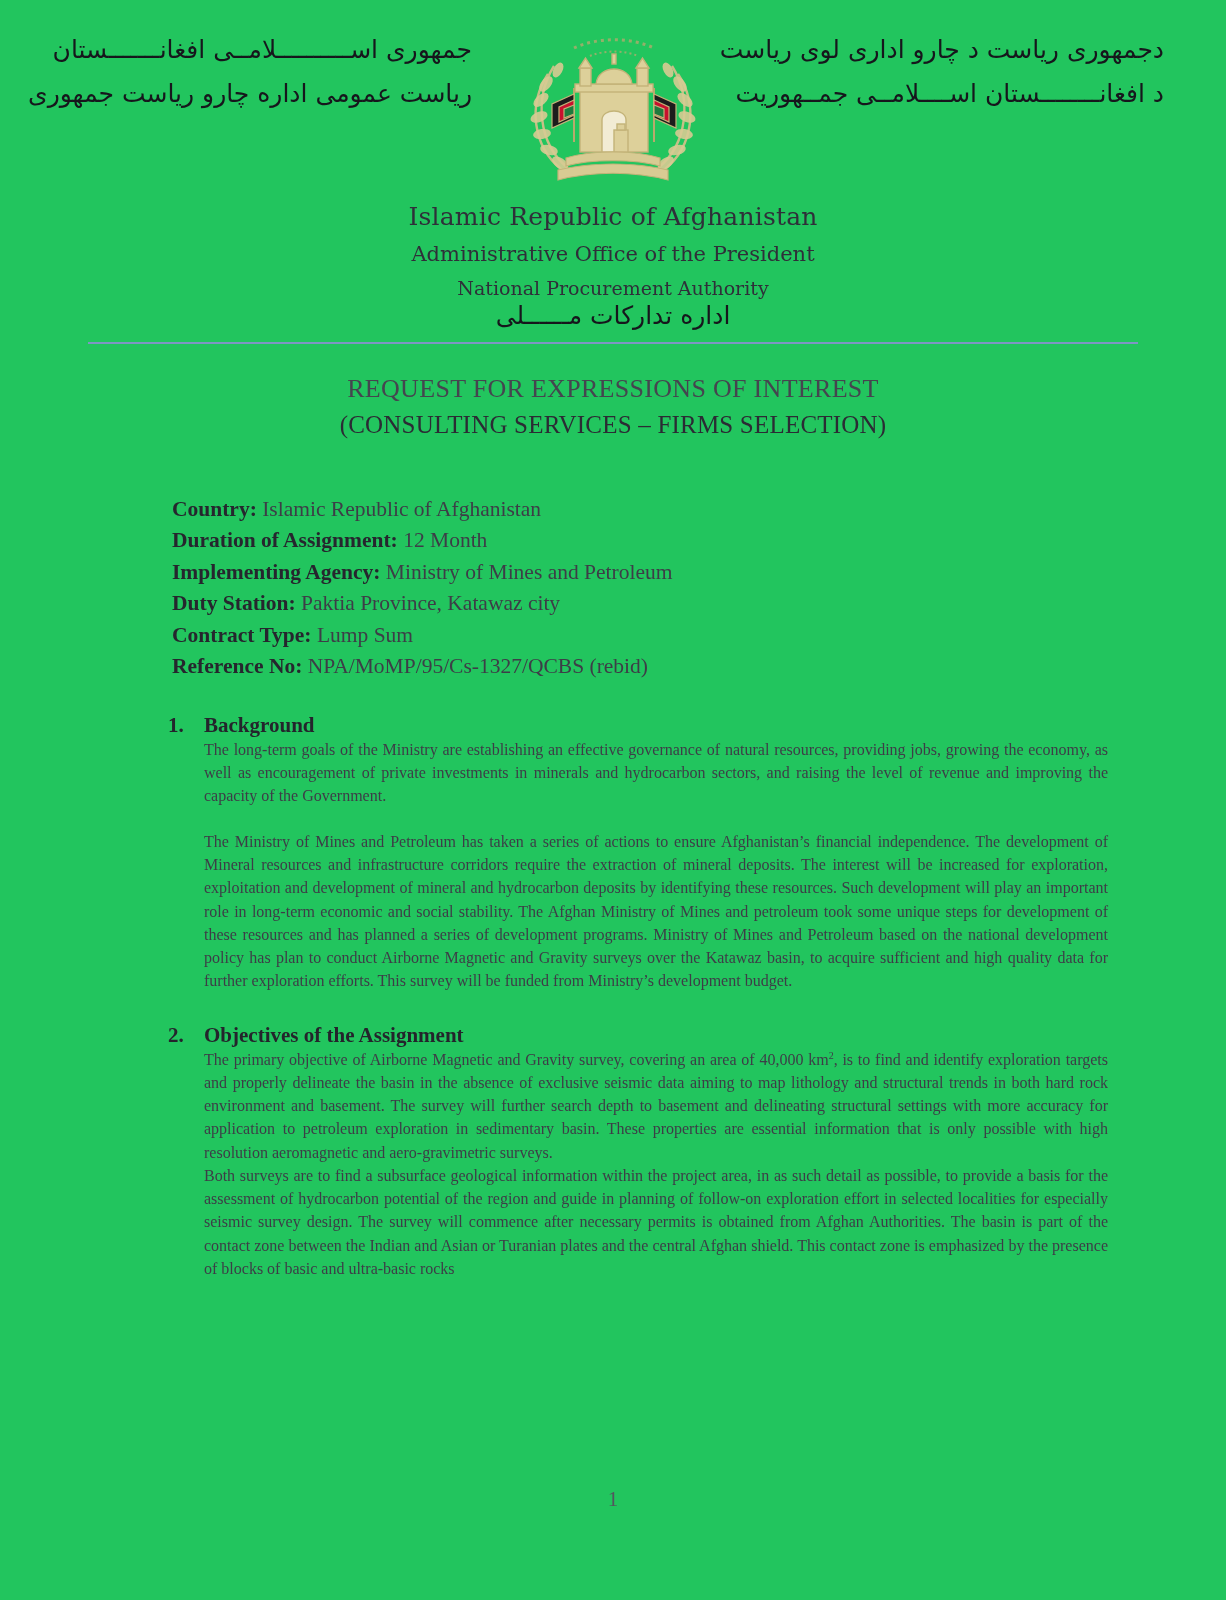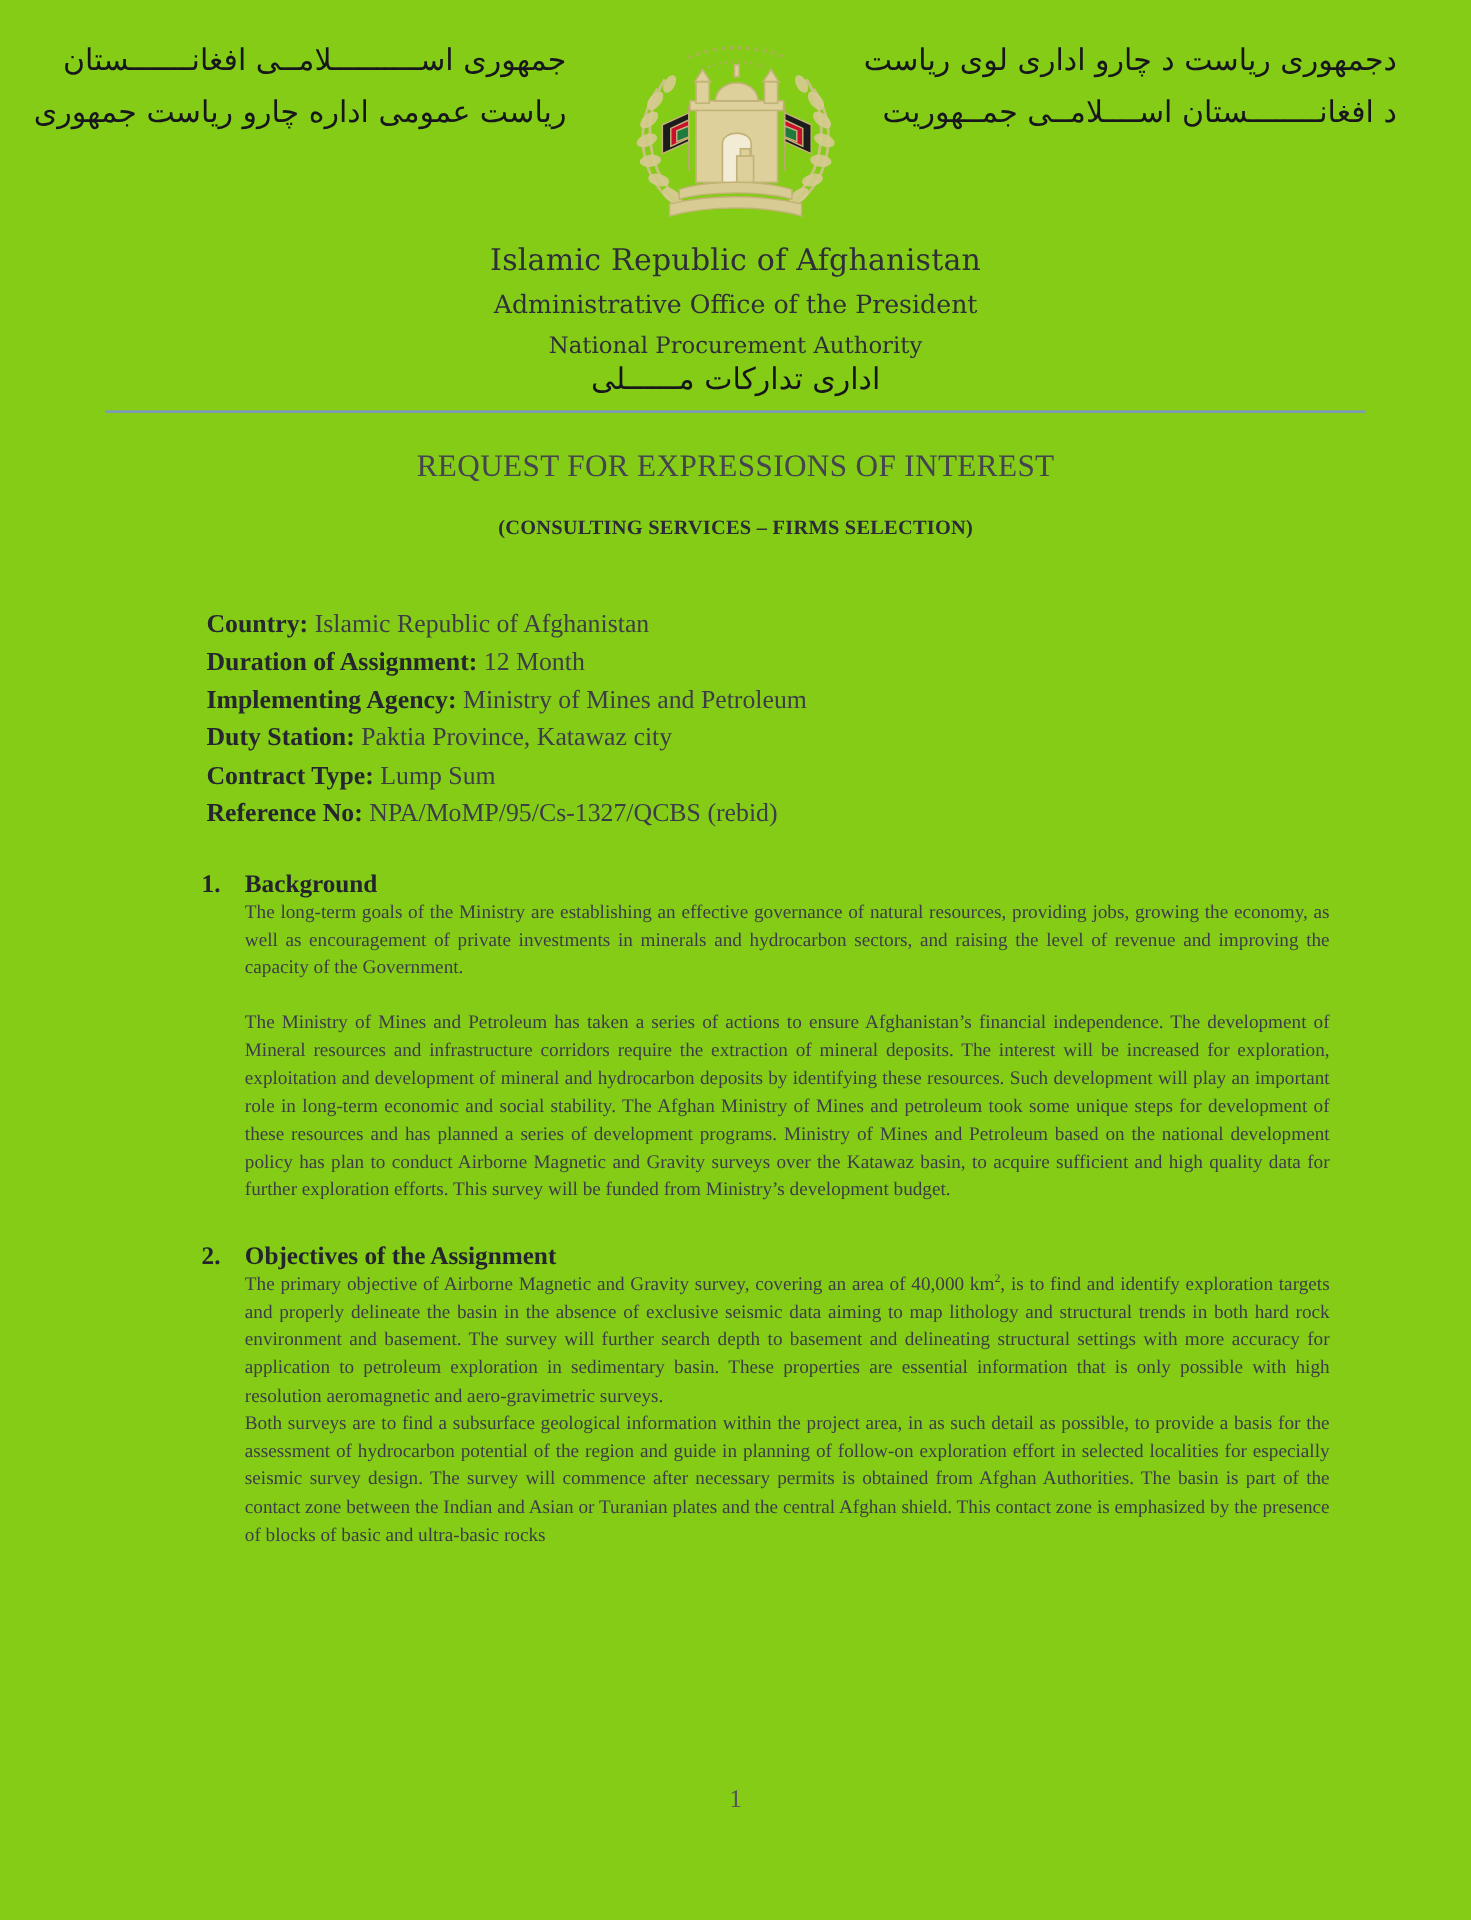--- a/index.html
+++ b/index.html
@@ -4,21 +4,21 @@
 <style>
   html, body {
     margin: 0;
     padding: 0;
     background: #ffffff;
   }
   .page {
     position: relative;
     width: 1226px;
     height: 1600px;
-    background: #84cc16;
+    background: #22c55e;
     font-family: "Liberation Serif", serif;
     color: #3c3c46;
     overflow: hidden;
   }
 
   
   .masthead {
     position: relative;
     height: 196px;
   }
@@ -96,24 +96,24 @@
   
   .doc-title {
     text-align: center;
     font-size: 26px;
     color: #45454f;
     margin-top: 30px;
     letter-spacing: .3px;
   }
   .doc-subtitle {
     text-align: center;
-    font-size: 17px;
-    font-weight: bold;
+    font-size: 25px;
+    font-weight: normal;
     color: #2b2b34;
-    margin-top: 26px;
+    margin-top: 7px;
     letter-spacing: .2px;
   }
 
   
   .meta {
     margin: 55px 0 0 172px;
     font-size: 21.5px;
     line-height: 1.465;
     color: #3d3d47;
   }
@@ -236,21 +236,21 @@
     <div class="mast-col mast-right">
       <span class="mast-line">دجمهوری ریاست د چارو اداری لوی ریاست</span>
       <span class="mast-line">د افغانــــــــستان اســــلامــی جمــهوریت</span>
     </div>
   </div>
 
   <div class="org-titles">
     <div class="org-en-1">Islamic Republic of Afghanistan</div>
     <div class="org-en-2">Administrative Office of the President</div>
     <div class="org-en-3">National Procurement Authority</div>
-    <div class="org-dari">اداری تدارکات مــــــلی</div>
+    <div class="org-dari">اداره تدارکات مــــــلی</div>
   </div>
 
   <div class="rule"></div>
 
   <div class="doc-title">REQUEST FOR EXPRESSIONS OF INTEREST</div>
   <div class="doc-subtitle">(CONSULTING SERVICES – FIRMS SELECTION)</div>
 
   <div class="meta">
     <div class="meta-row">
       <span class="meta-label">Country:</span>

